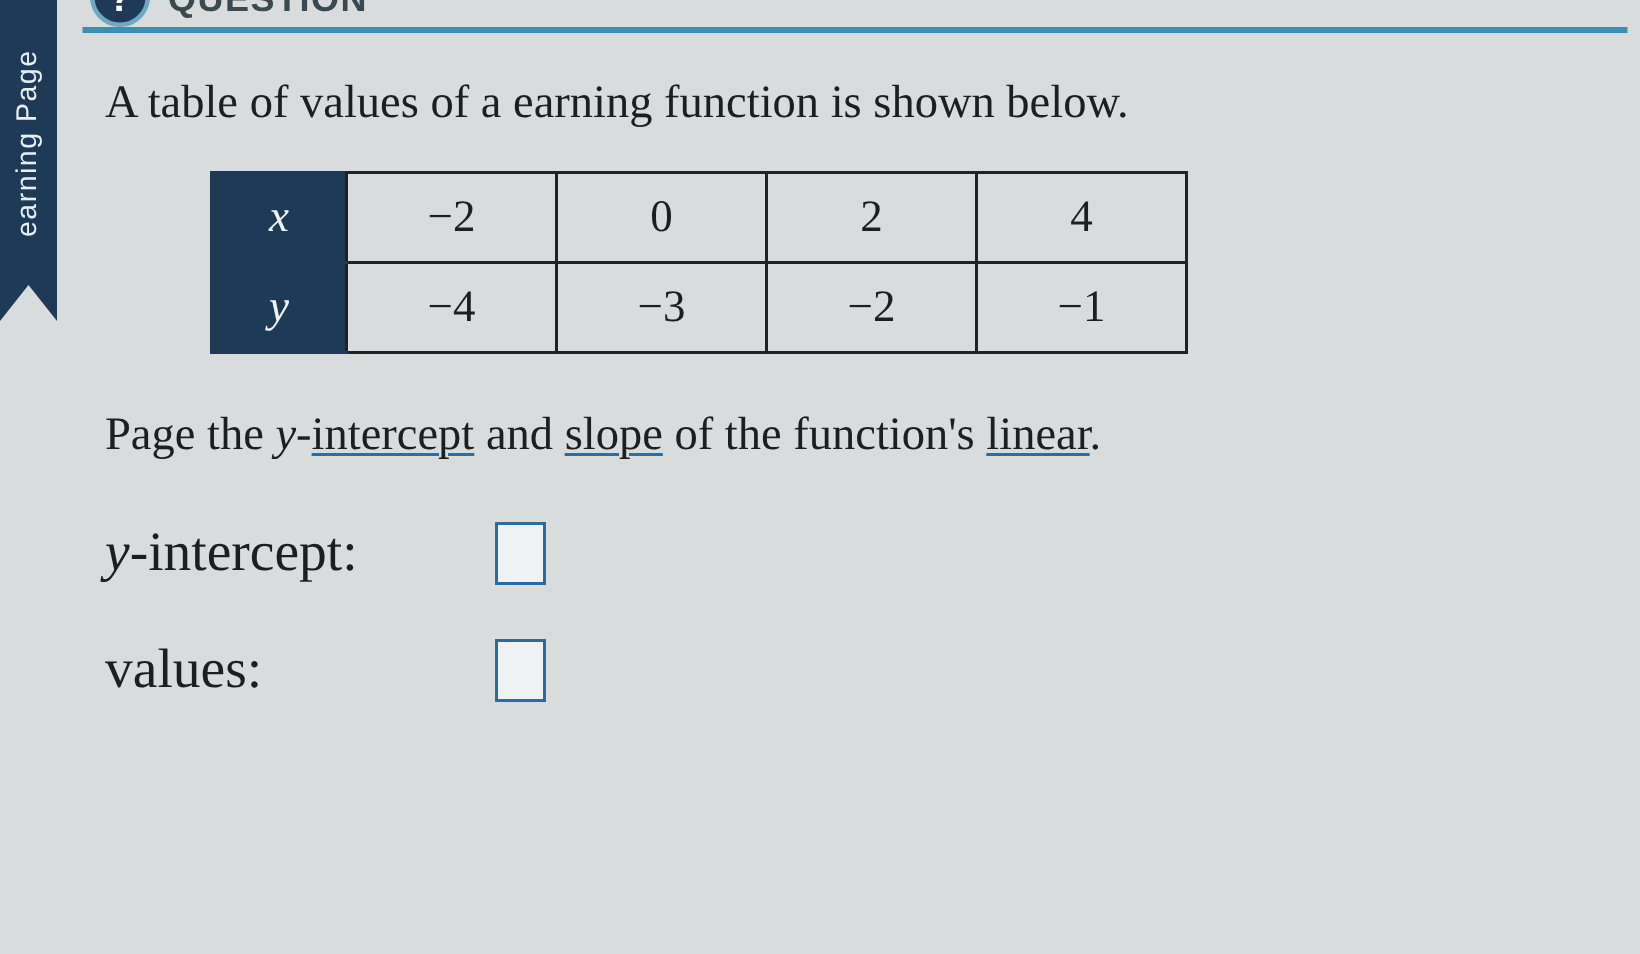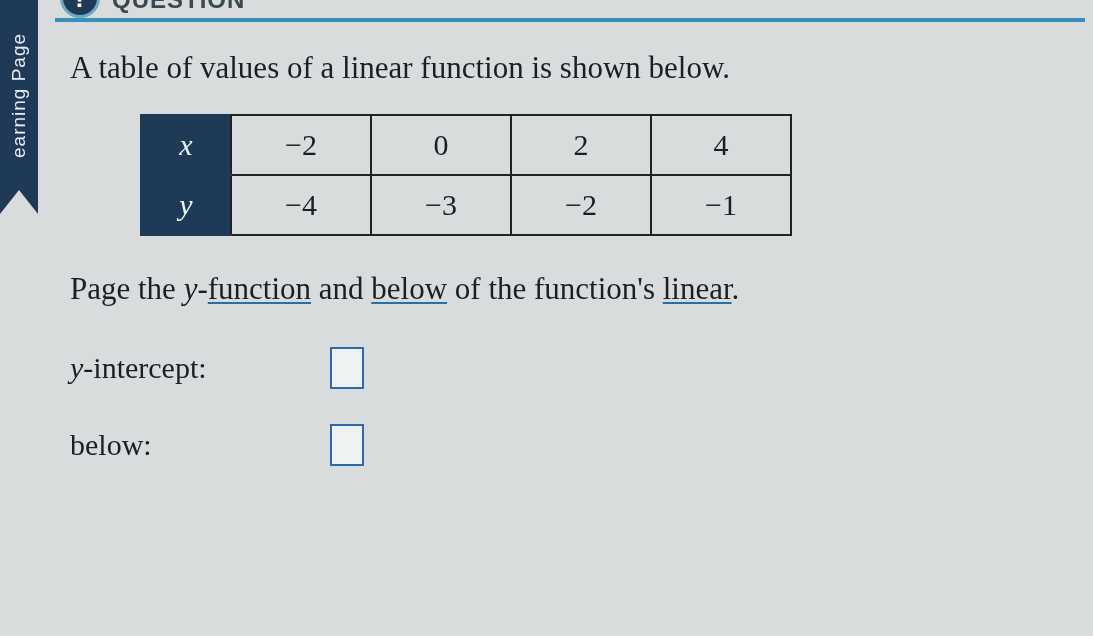--- a/index.html
+++ b/index.html
@@ -115,21 +115,21 @@
     color: #1a1f22;
     text-decoration: underline;
     text-decoration-color: #2570a8;
     text-decoration-thickness: 2px;
     text-underline-offset: 3px;
     cursor: pointer;
   }
   .answer-row {
     display:flex;
     align-items:center;
-    font-size: 30px;
+    font-size: 37px;
     margin-bottom: 35px;
     font-family: Liberation Serif, serif;
   }
   .answer-row .lbl { width: 260px; }
   .answer-box {
     width: 34px;
     height: 42px;
     border: 2px solid #2b6aa3;
     background: #eef2f2;
     cursor: text;
@@ -144,21 +144,21 @@
 <div class="flag"></div>
 
 <div class="header"></div>
 <div class="q-badge">
   <span>?</span>
 </div>
 <div class="q-label">QUESTION</div>
 
 <div class="content">
 
-  <p class="intro">A table of values of a linear function is shown below.</p>
+  <p class="intro">A table of values of a earning function is shown below.</p>
 
   <table class="vals">
     <tbody>
         <tr>
       <th>x</th>
       <td>−2</td>
       <td>0</td>
       <td>2</td>
       <td>4</td>
     </tr>
@@ -166,28 +166,28 @@
       <th>y</th>
       <td>−4</td>
       <td>−3</td>
       <td>−2</td>
       <td>−1</td>
     </tr>
   </tbody>
     </table>
 
   <p class="prompt">
-    <span>Page the </span><span class="italic">y</span><span>-</span><span class="term">function</span><span> and </span><span class="term">below</span><span> of the function's </span><span class="term">linear</span><span>.</span>
+    <span>Page the </span><span class="italic">y</span><span>-</span><span class="term">intercept</span><span> and </span><span class="term">slope</span><span> of the function's </span><span class="term">linear</span><span>.</span>
   </p>
 
   <div class="answer-row">
     <span class="lbl">
       <span class="italic">y</span><span>-intercept:</span>
     </span>
     <span class="answer-box"></span>
   </div>
 
   <div class="answer-row">
-    <span class="lbl">below:</span>
+    <span class="lbl">values:</span>
     <span class="answer-box"></span>
   </div>
 
 </div>
 
 </body></html>

